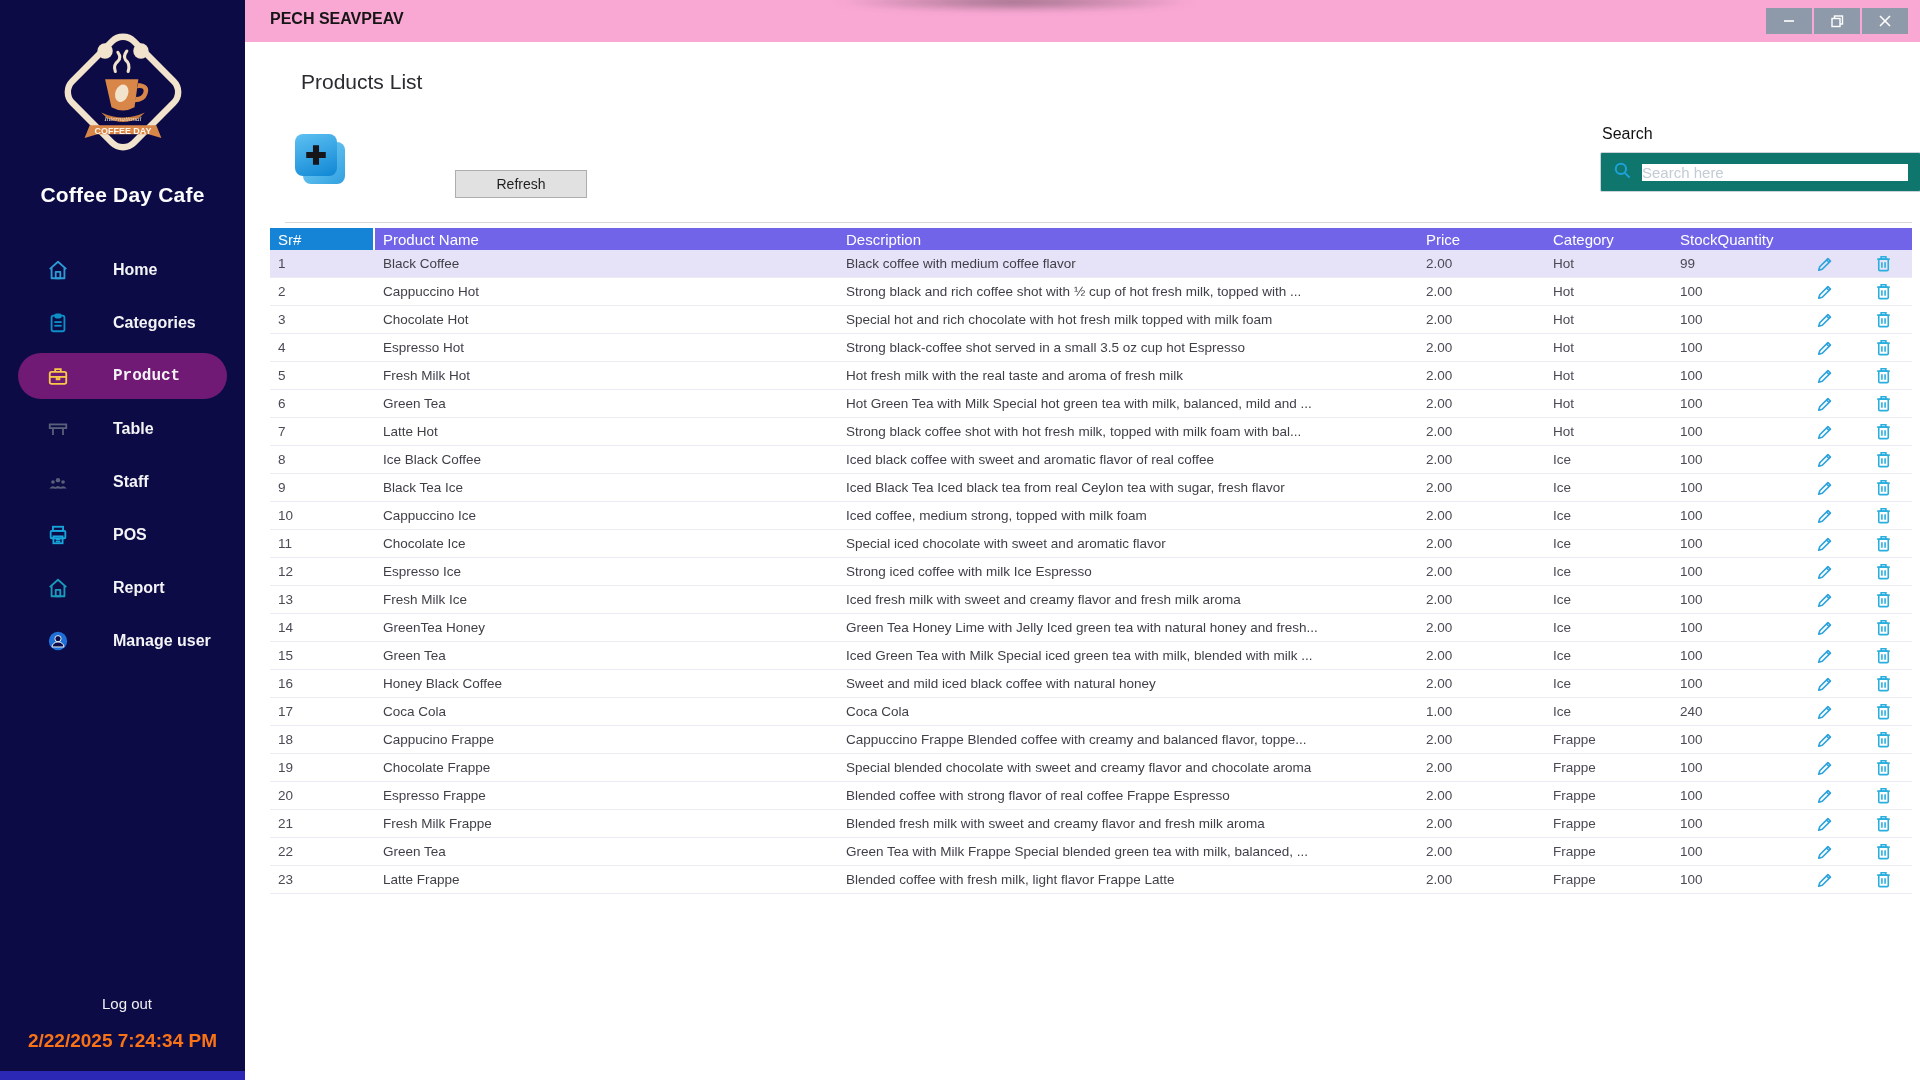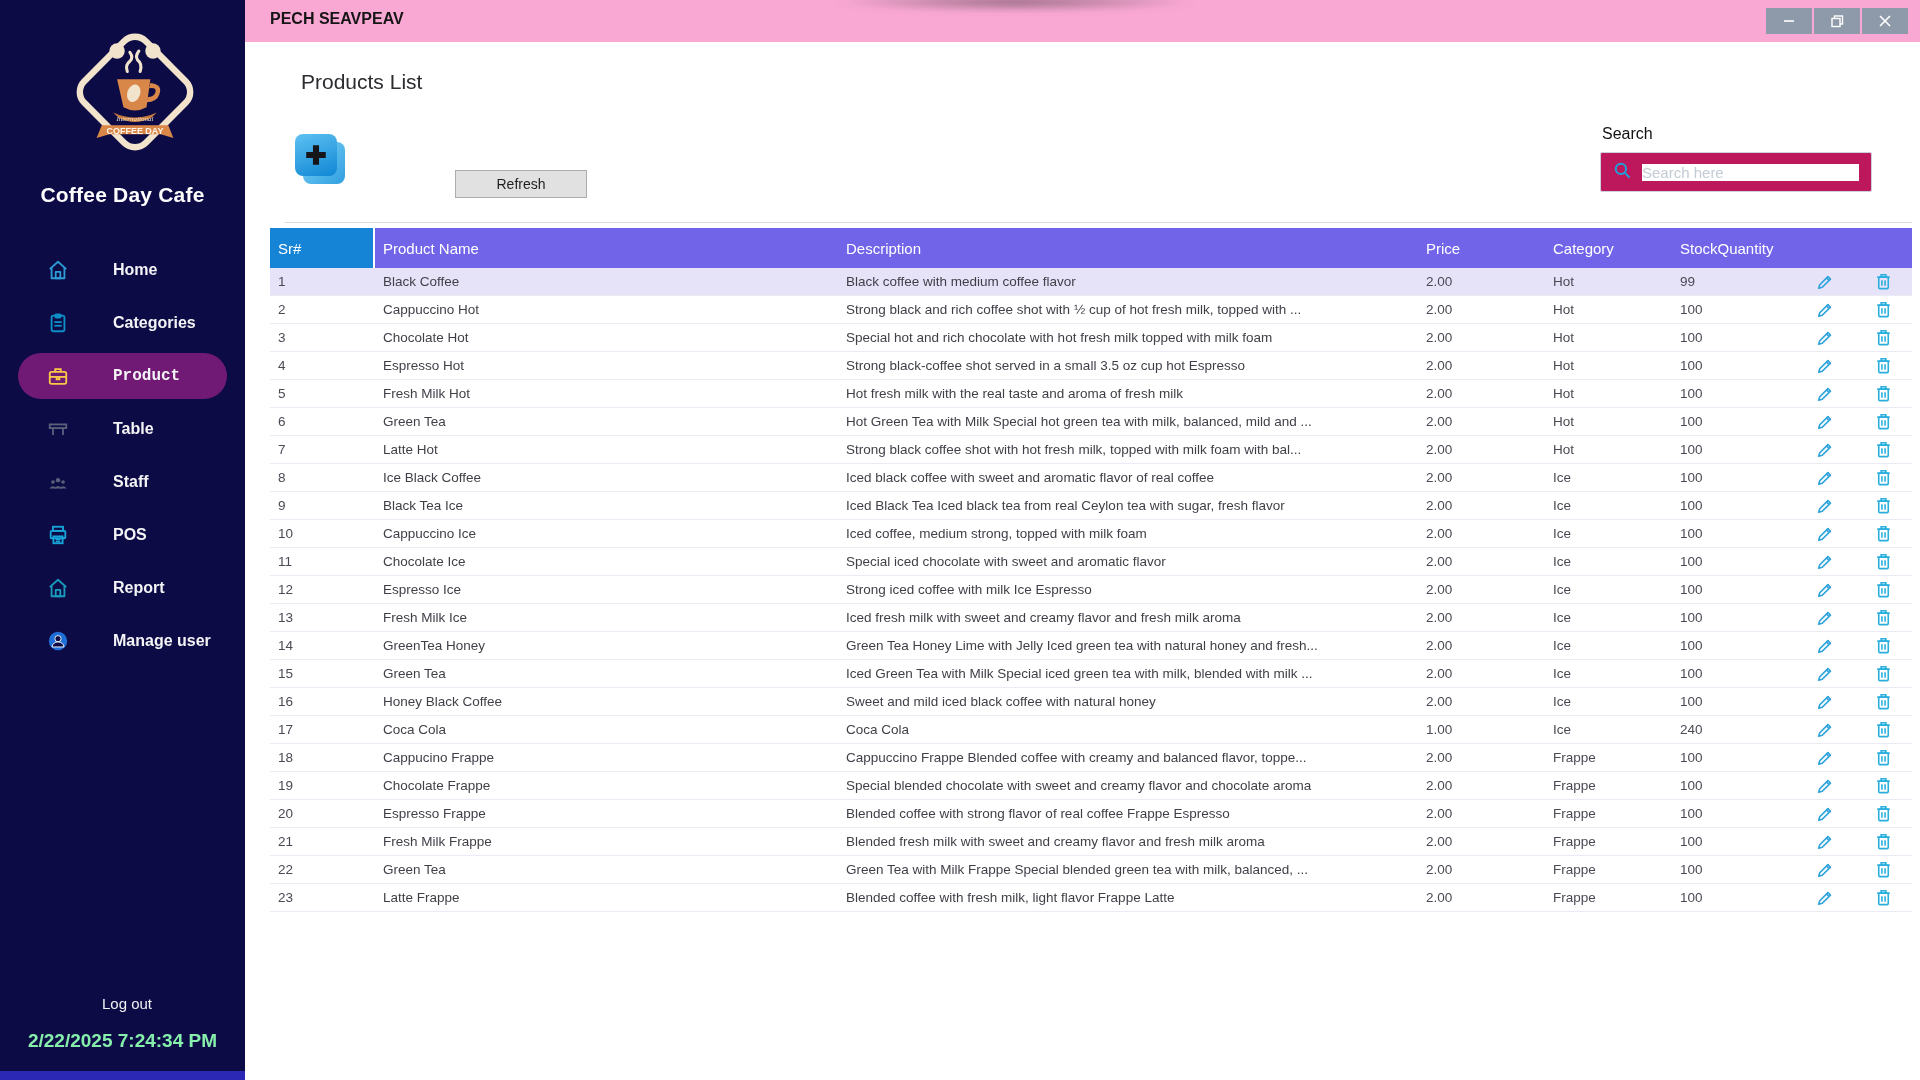--- a/index.html
+++ b/index.html
@@ -2,33 +2,33 @@
 <html><head>
 <meta charset="utf-8">
 <style>
   * { margin:0; padding:0; box-sizing:border-box; }
   html,body { width:1920px; height:1080px; overflow:hidden;
     font-family:"Liberation Sans", sans-serif; background:#fff; }
 
   
   .sidebar { position:absolute; left:0; top:0; width:245px; height:1080px;
     background:#0c0b45; color:#fff; }
-  .logo-wrap { position:absolute; top:28px; left:0; width:245px; display:flex; justify-content:center;margin-left:12px; }
+  .logo-wrap { position:absolute; top:28px; left:0; width:245px; display:flex; justify-content:center; }
   .brand { position:absolute; top:183px; width:245px; text-align:center;
     font-size:21px; font-weight:bold; color:#fdfdfd; letter-spacing:.2px; }
   .nav { position:absolute; top:240px; left:0; width:245px; }
   .nav-item { position:relative; display:flex; align-items:center; height:46px;
     margin:7px 18px; padding-left:28px; border-radius:23px; cursor:pointer; }
   .nav-item .nicon { width:24px; height:24px; display:flex; align-items:center; justify-content:center; }
   .nav-item .nlabel { margin-left:43px; font-size:16px; font-weight:bold; color:#f4f4f6; }
   .nav-item.active { background:#701a75;font-family:Liberation Mono, monospace; }
   .logout { position:absolute; top:995px; width:254px; text-align:center;
     font-size:15px; color:#f0f0f3; cursor:pointer; }
   .datetime { position:absolute; top:1030px; width:245px; text-align:center;
-    font-size:19px; font-weight:bold; color:#86efac; }
+    font-size:19px; font-weight:bold; color:#f97316; }
   .sidebar-bottom-strip { position:absolute; bottom:0; left:0; width:245px; height:9px; background:#2a28b4; }
 
   
   .titlebar { position:absolute; left:245px; top:0; width:1675px; height:42px; background:#f9a8d4; }
   .titlebar-text { position:absolute; left:25px; top:10px; font-size:16px; font-weight:bold; color:#151515; }
   .win-controls { position:absolute; right:12px; top:8px; display:flex; gap:2px; }
   .win-btn { width:46px; height:26px; background:#8e9aa9; display:flex;
     align-items:center; justify-content:center; cursor:pointer; }
   .top-smudge { position:absolute; left:585px; top:-8px; width:370px; height:20px; border-radius:50%;
     background:radial-gradient(ellipse at center, rgba(40,40,40,.45), rgba(40,40,40,0) 70%); filter:blur(3px); }
@@ -41,33 +41,33 @@
   .add-sq-back { position:absolute; left:10px; top:10px; width:42px; height:42px; border-radius:8px;
     background:linear-gradient(135deg,#7fd4f6,#2f9fe0); }
   .add-sq-front { position:absolute; left:2px; top:2px; width:42px; height:42px; border-radius:8px;
     background:linear-gradient(160deg,#5ec1f2,#0f86d4); display:flex; align-items:center; justify-content:center; }
 
   .refresh-btn { position:absolute; left:210px; top:128px; width:132px; height:28px;
     background:#e1e1e1; border:1px solid #adadad; font-size:14px; color:#1f1f1f;
     font-family:"Liberation Sans", sans-serif; cursor:pointer; }
 
   .search-label { position:absolute; left:1357px; top:83px; font-size:16px; color:#111; }
-  .search-box { position:absolute; left:1355px; top:110px; width:272px; height:40px;
-    background:#be185d; border:1px solid #ccd2d9; border-radius:2px;
+  .search-box { position:absolute; left:1355px; top:110px; width:321px; height:40px;
+    background:#0f766e; border:1px solid #ccd2d9; border-radius:2px;
     display:flex; align-items:center; padding:0 12px; }
   .search-box input { border:none; outline:none; flex:1; margin-left:10px; font-size:15px;
     color:#333; font-family:"Liberation Sans", sans-serif; }
   .search-box input::placeholder { color:#c3cbd4; }
 
   .divider { position:absolute; left:40px; top:180px; width:1627px; height:1px; background:#d9d9d9; }
 
   
   .grid { position:absolute; left:25px; top:186px; width:1642px; }
   .grid-header { display:grid; grid-template-columns:105px 463px 580px 127px 127px 123px 59px 58px;
-    height:40px; background:#7164e8; color:#fff; font-size:15px; }
+    height:22px; background:#7164e8; color:#fff; font-size:15px; }
   .grid-header .h { display:flex; align-items:center; padding-left:8px; cursor:pointer; }
   .grid-header .h.sr { background:#1583d6; border-right:2px solid #fff; }
   .grid-body .row { display:grid; grid-template-columns:105px 463px 580px 127px 127px 123px 59px 58px;
     height:28px; background:#fff; border-bottom:1px solid #ebebf3; cursor:pointer; }
   .grid-body .row.selected { background:#e6e3f8; }
   .grid-body .c { display:flex; align-items:center; padding-left:8px; font-size:13.5px;
     color:#3f3f48; white-space:nowrap; overflow:hidden; }
   .grid-body .c.num { color:#4a4a55; }
   .grid-body .icon-c { display:flex; align-items:center; justify-content:center; cursor:pointer; }
 

